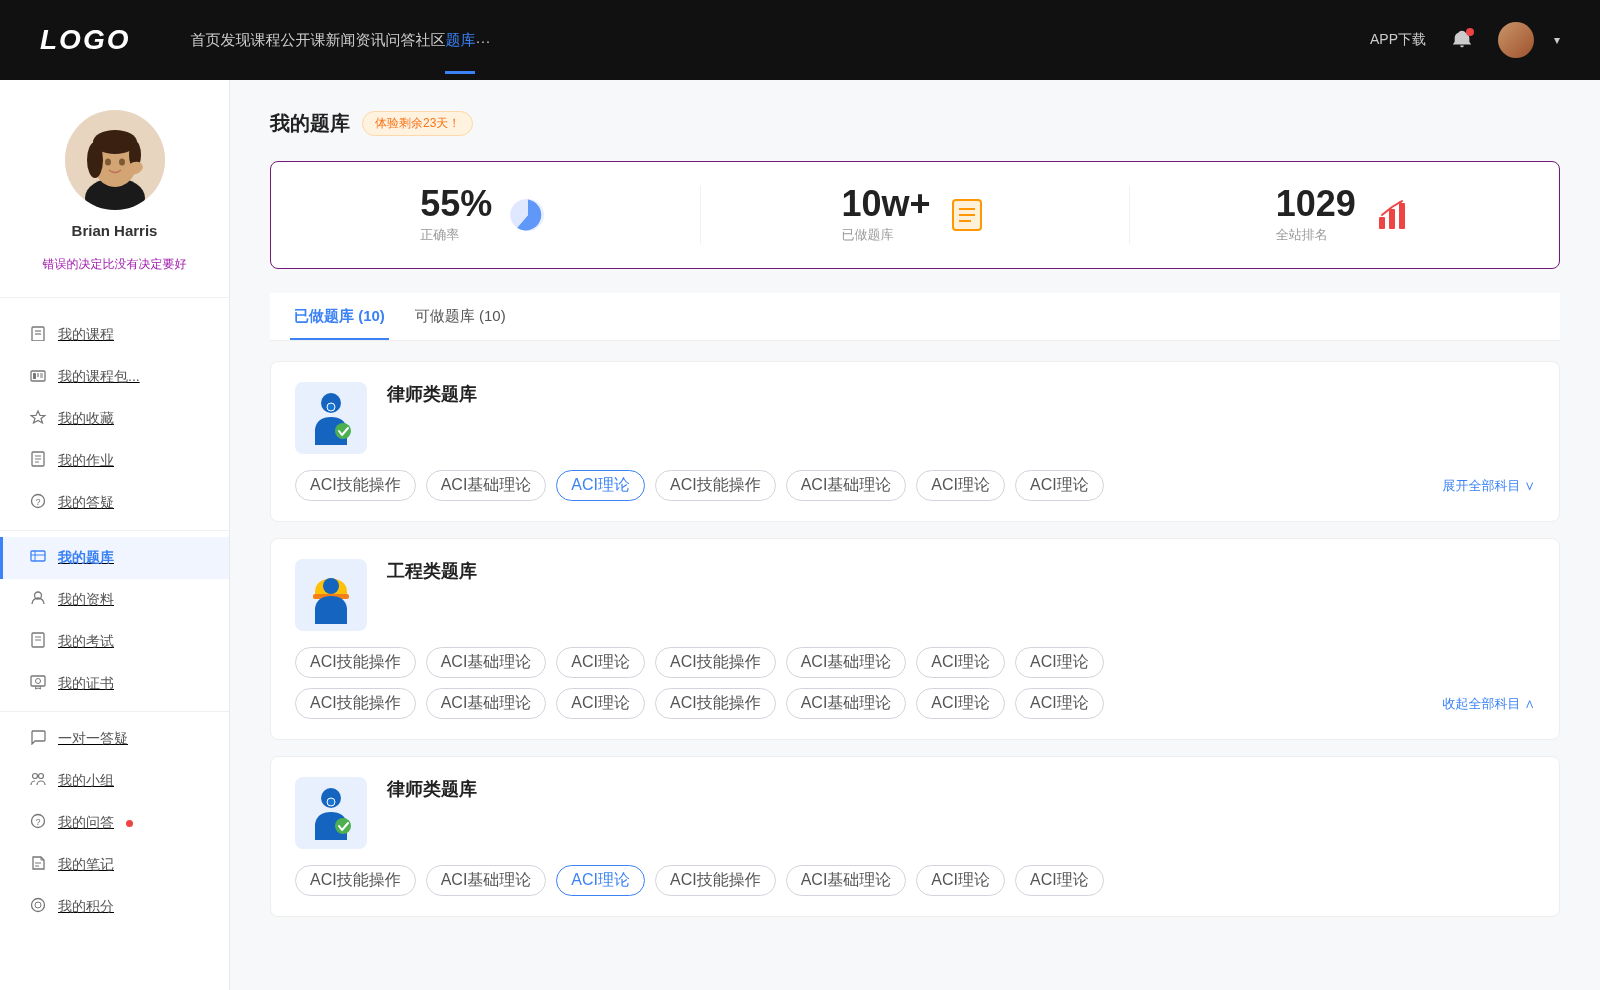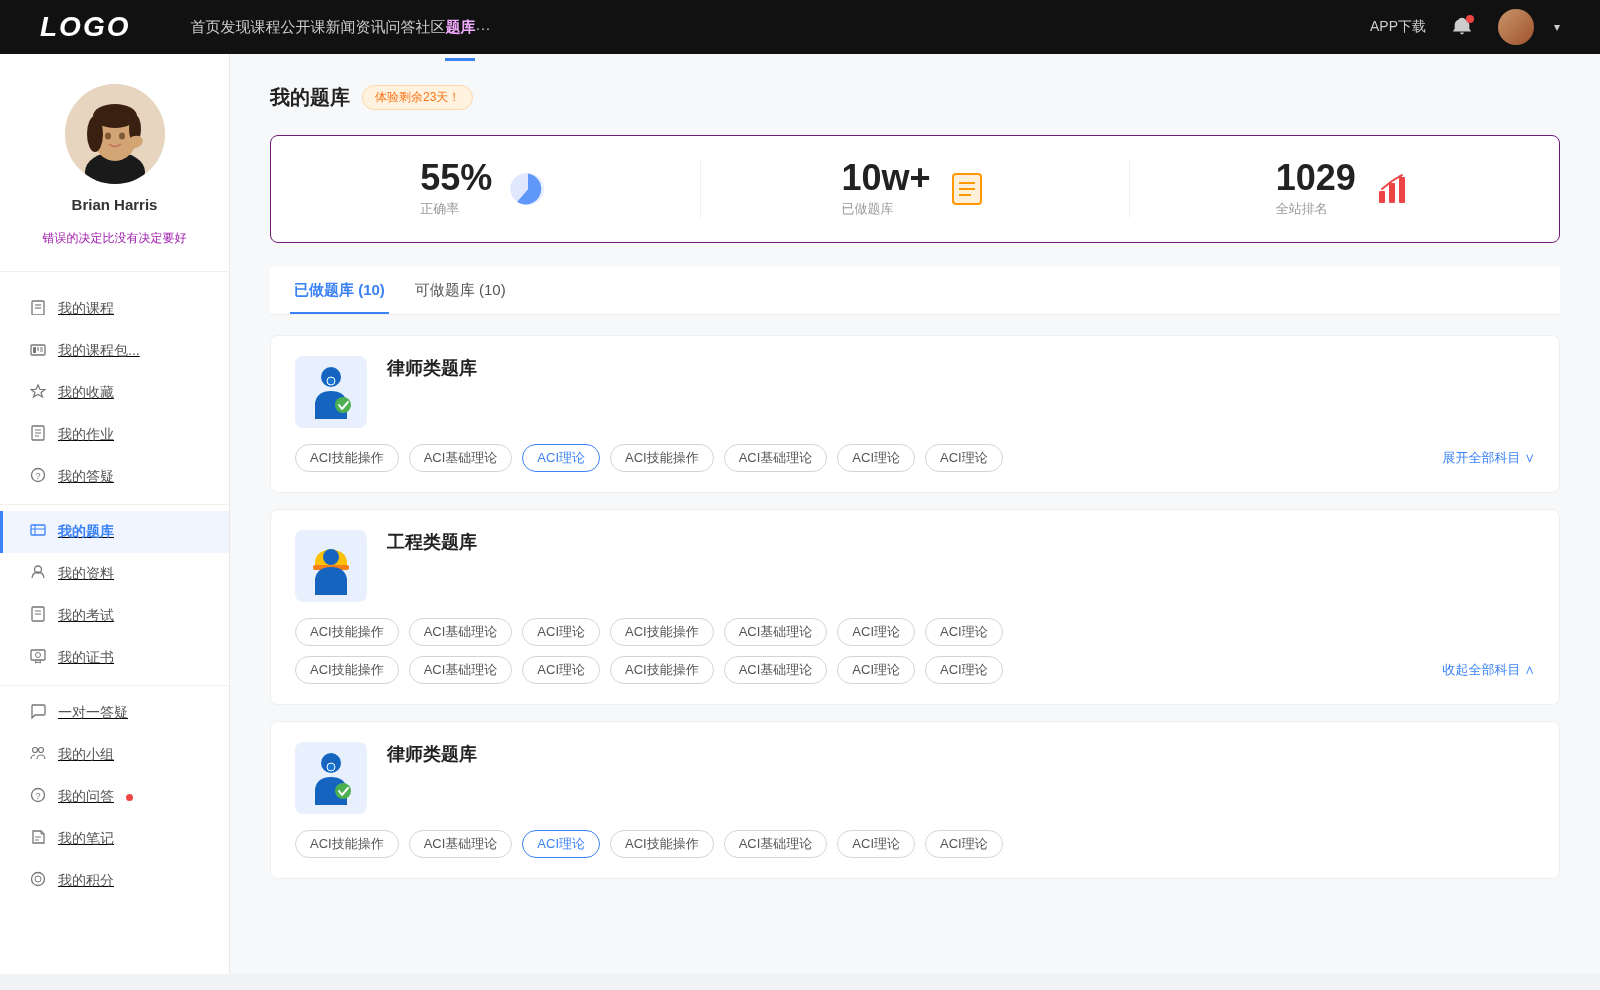--- a/index.html
+++ b/index.html
@@ -1,21 +1,21 @@
 <!DOCTYPE html>
 <html><head>
   <meta charset="utf-8">
   <style>
     * { box-sizing: border-box; margin: 0; padding: 0; }
     body { font-family: -apple-system, BlinkMacSystemFont, 'PingFang SC', 'Microsoft YaHei', sans-serif; background: #f0f2f5; min-height: 990px; }
 
     
     .navbar {
       background: #111;
-      height: 54px;
+      height: 80px;
       display: flex;
       align-items: center;
       padding: 14px 40px;
       position: sticky;
       top: 0;
       z-index: 100;
     }
     .nav-logo {
       color: white;
       font-size: 28px;
@@ -29,22 +29,21 @@
       flex: 1;
       align-items: center;
     }
     .nav-link {
       color: #ccc;
       font-size: 15px;
       cursor: pointer;
       position: relative;
     }
     .nav-link.active {
-      color: #f0abfc;
-      font-weight: bold;
+      color: #3b82f6;
     }
     .nav-link.active::after {
       content: '';
       position: absolute;
       bottom: -24px;
       left: 50%;
       transform: translateX(-50%);
       width: 100%;
       height: 3px;
       background: #3b82f6;
@@ -315,21 +314,21 @@
     .tags-row {
       display: flex;
       flex-wrap: wrap;
       gap: 10px;
       align-items: center;
     }
     .tag {
       border: 1px solid #d1d5db;
       border-radius: 20px;
       padding: 4px 14px;
-      font-size: 13px;
+      font-size: 16px;
       color: #555;
       cursor: pointer;
       text-align: center;
     }
     .tag.active {
       border-color: #3b82f6;
       color: #3b82f6;
       background: #fff;
     }
     .expand-btn {

